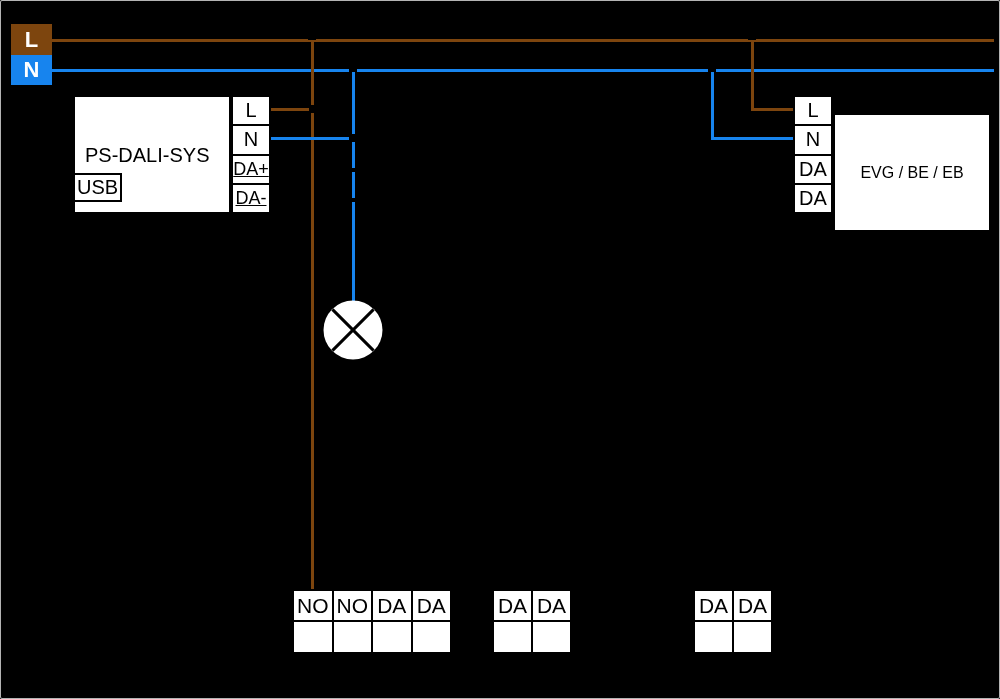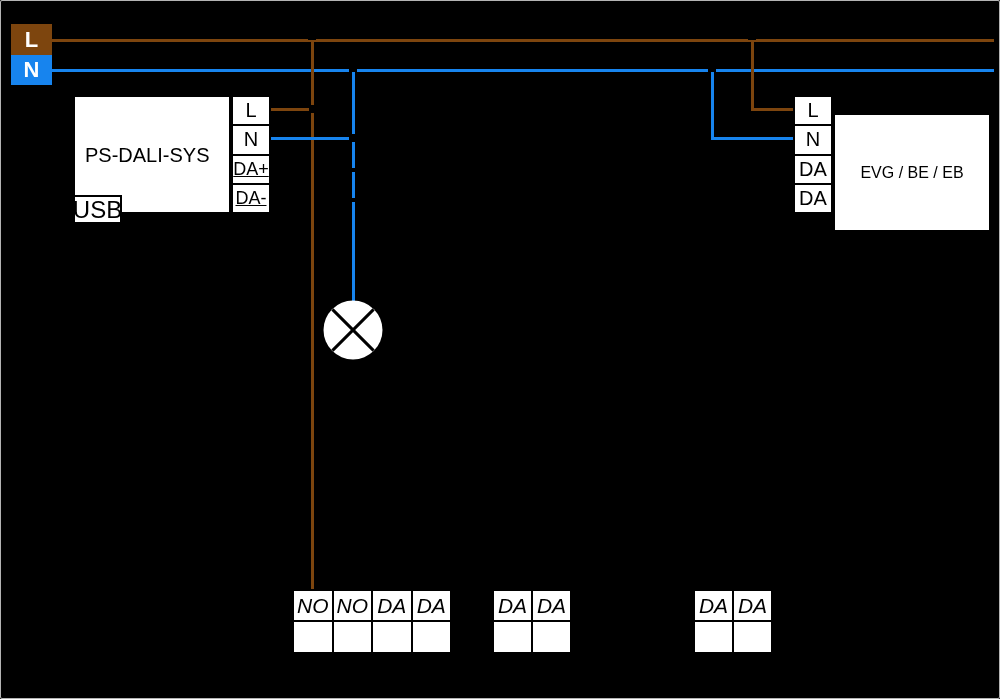--- a/index.html
+++ b/index.html
@@ -52,22 +52,22 @@
   
   .devbox{
     position:absolute;
     background:var(--box-fill);
     border:2px solid var(--box-border);
     color:var(--box-border);
   }
   .ps-main{left:72px;top:94px;width:158px;height:119px;
     display:flex;flex-direction:column;justify-content:center;
     padding-left:10px;font-size:20px;line-height:20px;}
-  .usb-box{left:72px;top:194px;width:49px;height:29px;
-    display:flex;align-items:center;justify-content:center;font-size:24px;}
+  .usb-box{left:72px;top:172px;width:49px;height:29px;
+    display:flex;align-items:center;justify-content:center;font-size:20px;}
   .evg-main{left:832px;top:112px;width:158px;height:119px;
     display:flex;align-items:center;justify-content:center;font-size:16px;}
   
   .tstrip{
     position:absolute;top:94px;width:40px;height:119px;
     display:flex;flex-direction:column;gap:2px;
     background:var(--box-border);border:2px solid var(--box-border);
   }
   .tstrip.left{left:230px;}
   .tstrip.right{left:792px;}
@@ -75,21 +75,21 @@
     flex:1;background:var(--box-fill);color:var(--box-border);
     display:flex;align-items:center;justify-content:center;font-size:20px;
   }
   .tcell.sm{font-size:18px;text-decoration:underline;}
   
   .lamp{position:absolute;left:322px;top:299px;width:60px;height:60px;}
   
   .tblock{
     position:absolute;top:588px;
     display:grid;grid-template-rows:29px 30px;gap:2px;
-    background:var(--box-border);border:2px solid var(--box-border);font-style:italic;
+    background:var(--box-border);border:2px solid var(--box-border);
   }
   .tblock.b1{left:291px;width:160px;grid-template-columns:repeat(4,1fr);}
   .tblock.b2{left:491px;width:80px;grid-template-columns:repeat(2,1fr);}
   .tblock.b3{left:692px;width:80px;grid-template-columns:repeat(2,1fr);}
   .bcell{
     background:var(--box-fill);color:var(--box-border);
     display:flex;align-items:center;justify-content:center;font-size:21px;
   }
 </style>
 </head>

